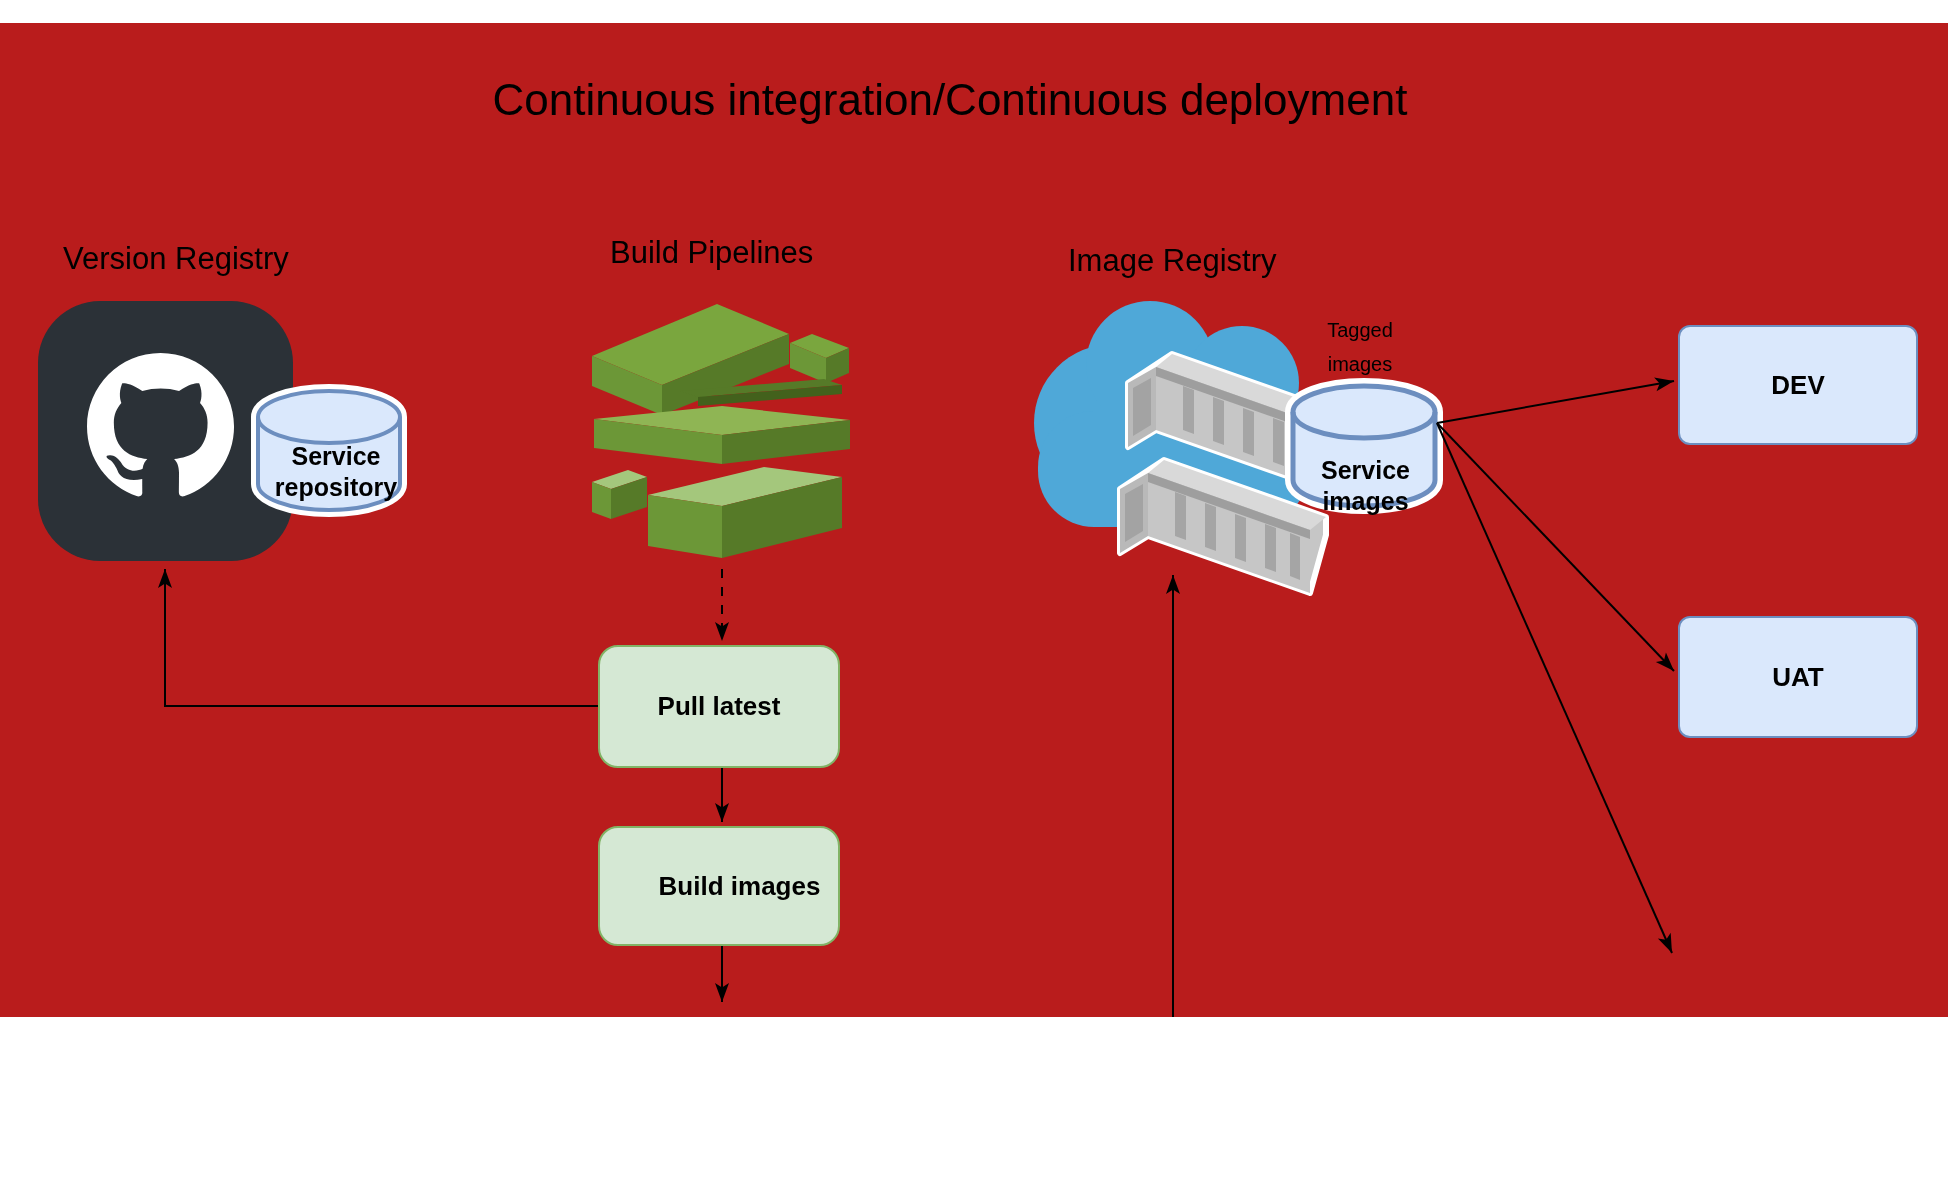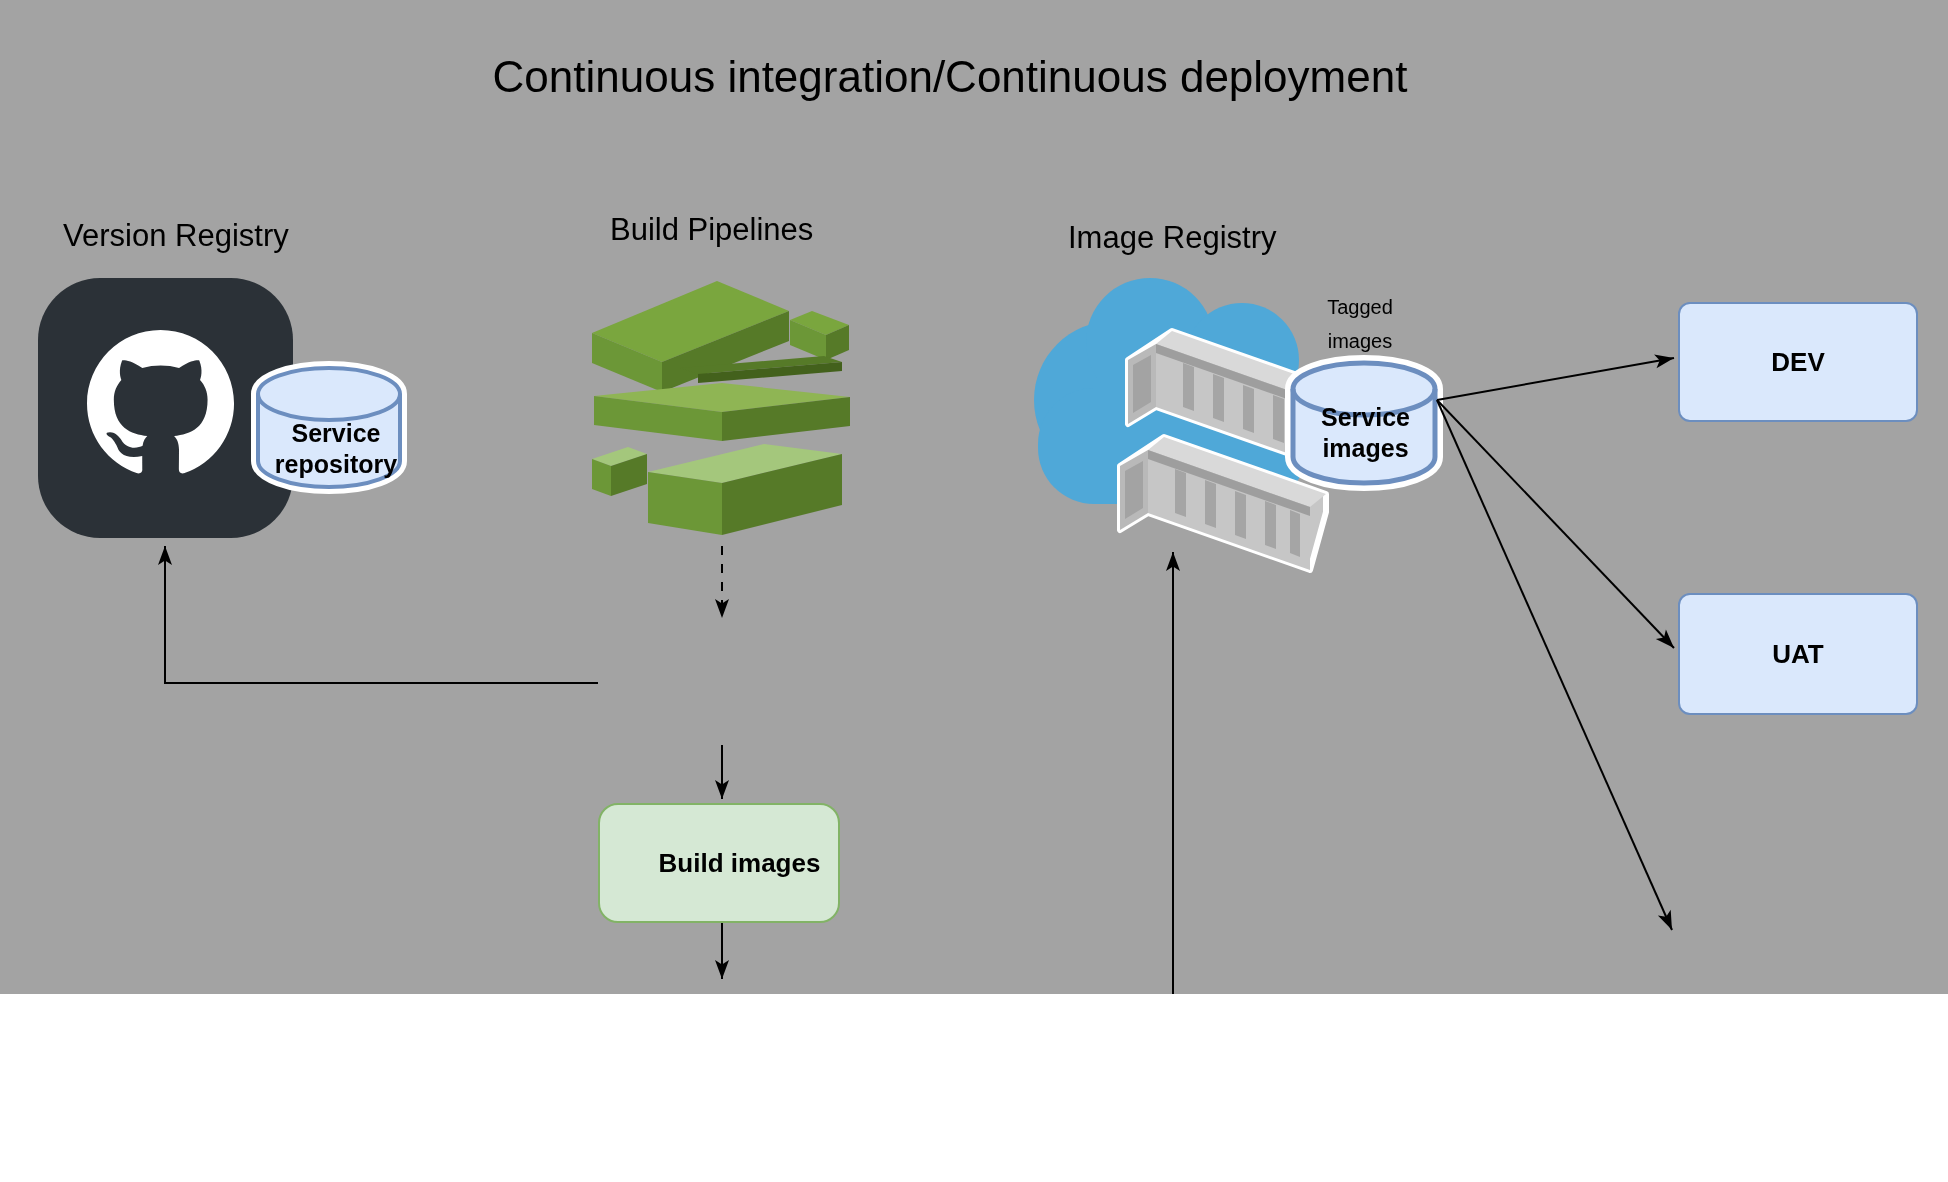--- a/index.html
+++ b/index.html
@@ -1,18 +1,18 @@
 <!DOCTYPE html>
 <html><head>
 <meta charset="utf-8">
 <style>
   html,body{margin:0;padding:0;background:#ffffff;}
   .canvas{
-    position:relative;width:1948px;height:994px;background:#a3a3a3;
-    font-family:"Liberation Sans", sans-serif;overflow:hidden;
+    position:relative;width:1948px;height:994px;background:#b91c1c;
+    font-family:"Liberation Sans", sans-serif;overflow:hidden;margin-top:23px;
   }
   .abs{position:absolute;}
   .title{
     left:250px;top:52px;width:1400px;text-align:center;
     font-size:44px;font-weight:400;color:#000;
   }
   .section-label{font-size:31px;font-weight:400;color:#000;white-space:nowrap;}
   .node{
     display:flex;align-items:center;justify-content:center;
     font-weight:bold;font-size:26px;color:#000;box-sizing:border-box;
@@ -144,22 +144,25 @@
 
   <div class="abs section-label" style="left:610px;top:212px;">Build Pipelines</div>
 
   <div class="abs section-label" style="left:1068px;top:220px;">Image Registry</div>
 
   <div class="abs tagged" style="left:1290px;top:290px;width:140px;">Tagged
 images</div>
 
   <div class="abs cyl-label" style="left:256px;top:418px;width:146px;padding-left:7px;">Service repository</div>
 
-  <div class="abs cyl-label" style="left:1296px;top:402px;width:139px;">Service images</div>
+  <div class="abs cyl-label" style="left:1296px;top:432px;width:139px;">Service images</div>
 
+  <div class="abs node node-green" style="top:622px;">
+    <span>Pull latest</span>
+  </div>
   <div class="abs node node-green" style="top:803px;height:120px;padding-left:41px;">
     <span>Build images</span>
   </div>
 
   <div class="abs node node-blue" style="top:302px;">
     <span>DEV</span>
   </div>
   <div class="abs node node-blue" style="top:593px;height:122px;align-items:center;">
     <span>UAT</span>
   </div>

